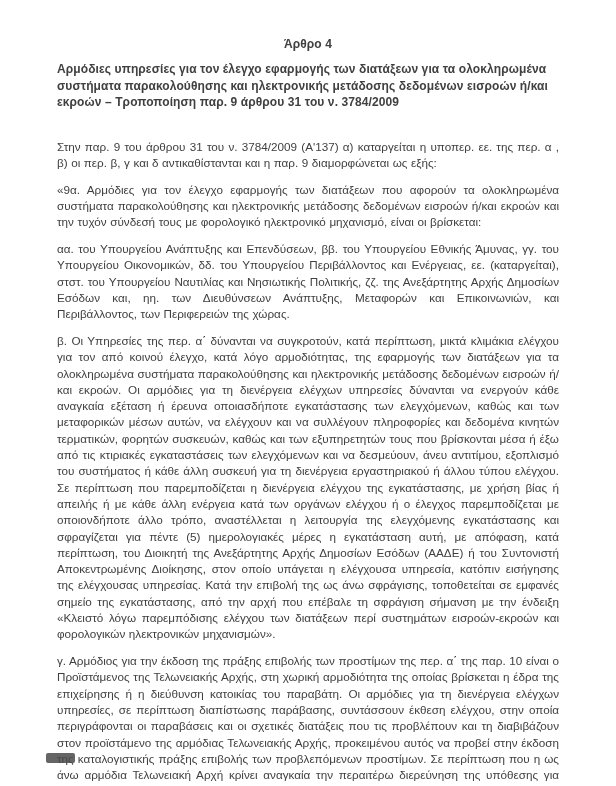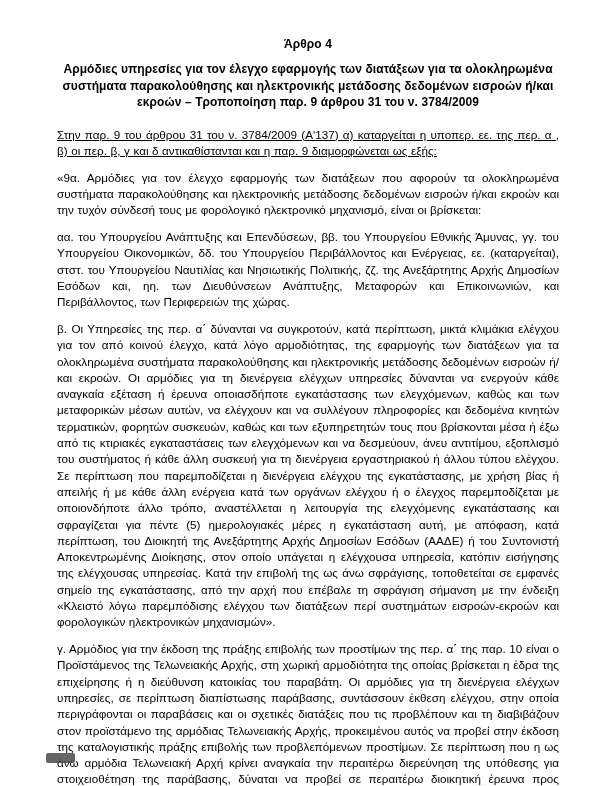--- a/index.html
+++ b/index.html
@@ -7,56 +7,55 @@
     padding: 0;
     background: #ffffff;
   }
   .page {
     position: relative;
     width: 616px;
     height: 786px;
     background: #ffffff;
     overflow: hidden;
     font-family: "Liberation Sans", "DejaVu Sans", sans-serif;
-    color: #000000;
+    color: #404040;
     box-sizing: border-box;
   }
   .content {
     position: absolute;
     top: 36px;
     left: 57px;
     width: 502px;
   }
   .doc-title {
     text-align: center;
     font-weight: bold;
     font-size: 12px;
     line-height: 16px;
     margin: 0 0 9px 0;
     letter-spacing: 0.1px;
   }
   .doc-heading {
-    text-align: center;
+    text-align: left;
     font-weight: bold;
     font-size: 12px;
     line-height: 16.5px;
     margin: 0 auto 0 auto;
     width: 100%;
     letter-spacing: 0.1px;
   }
   .body-paragraph {
     font-size: 11.7px;
     line-height: 16.3px;
     text-align: justify;
     margin: 10.5px 0 0 0;
     word-spacing: 0.3px;
   }
   .body-paragraph:first-of-type {
-    margin-top: 16px;
-    text-decoration: underline;
+    margin-top: 28px;
   }
   .smudge {
     position: absolute;
     left: 46px;
     top: 753px;
     width: 29px;
     height: 10px;
     background: #4a4a4a;
     border-radius: 2px;
     opacity: 0.85;

